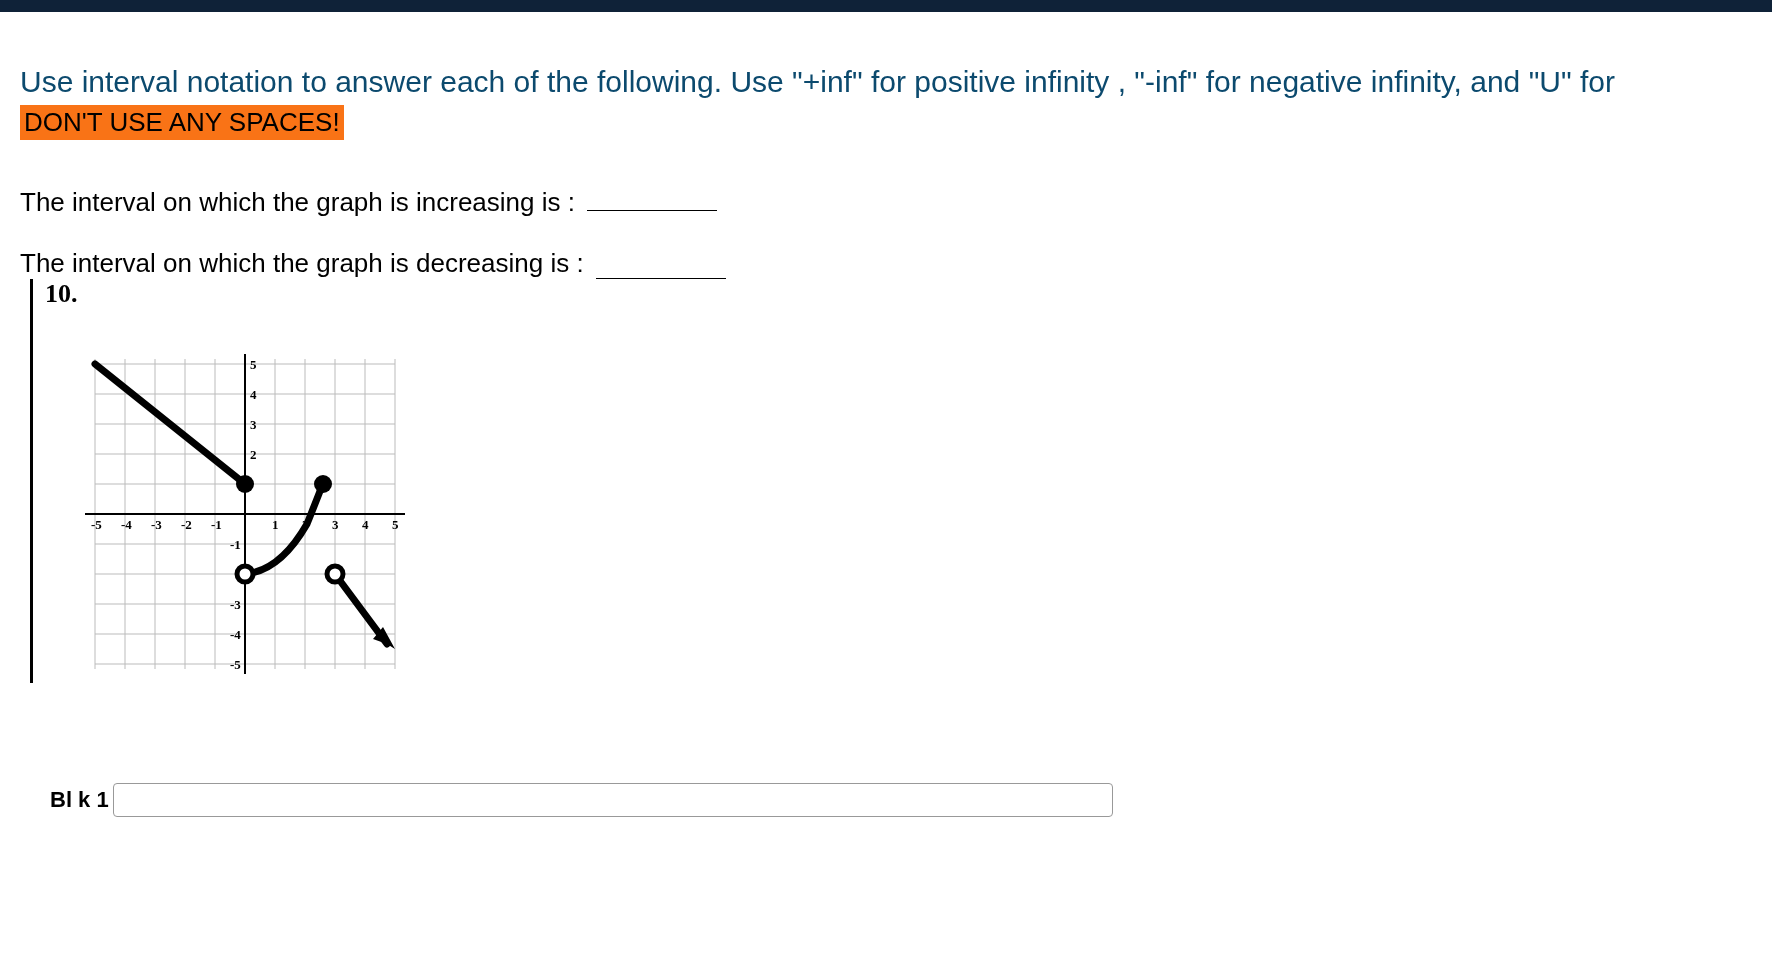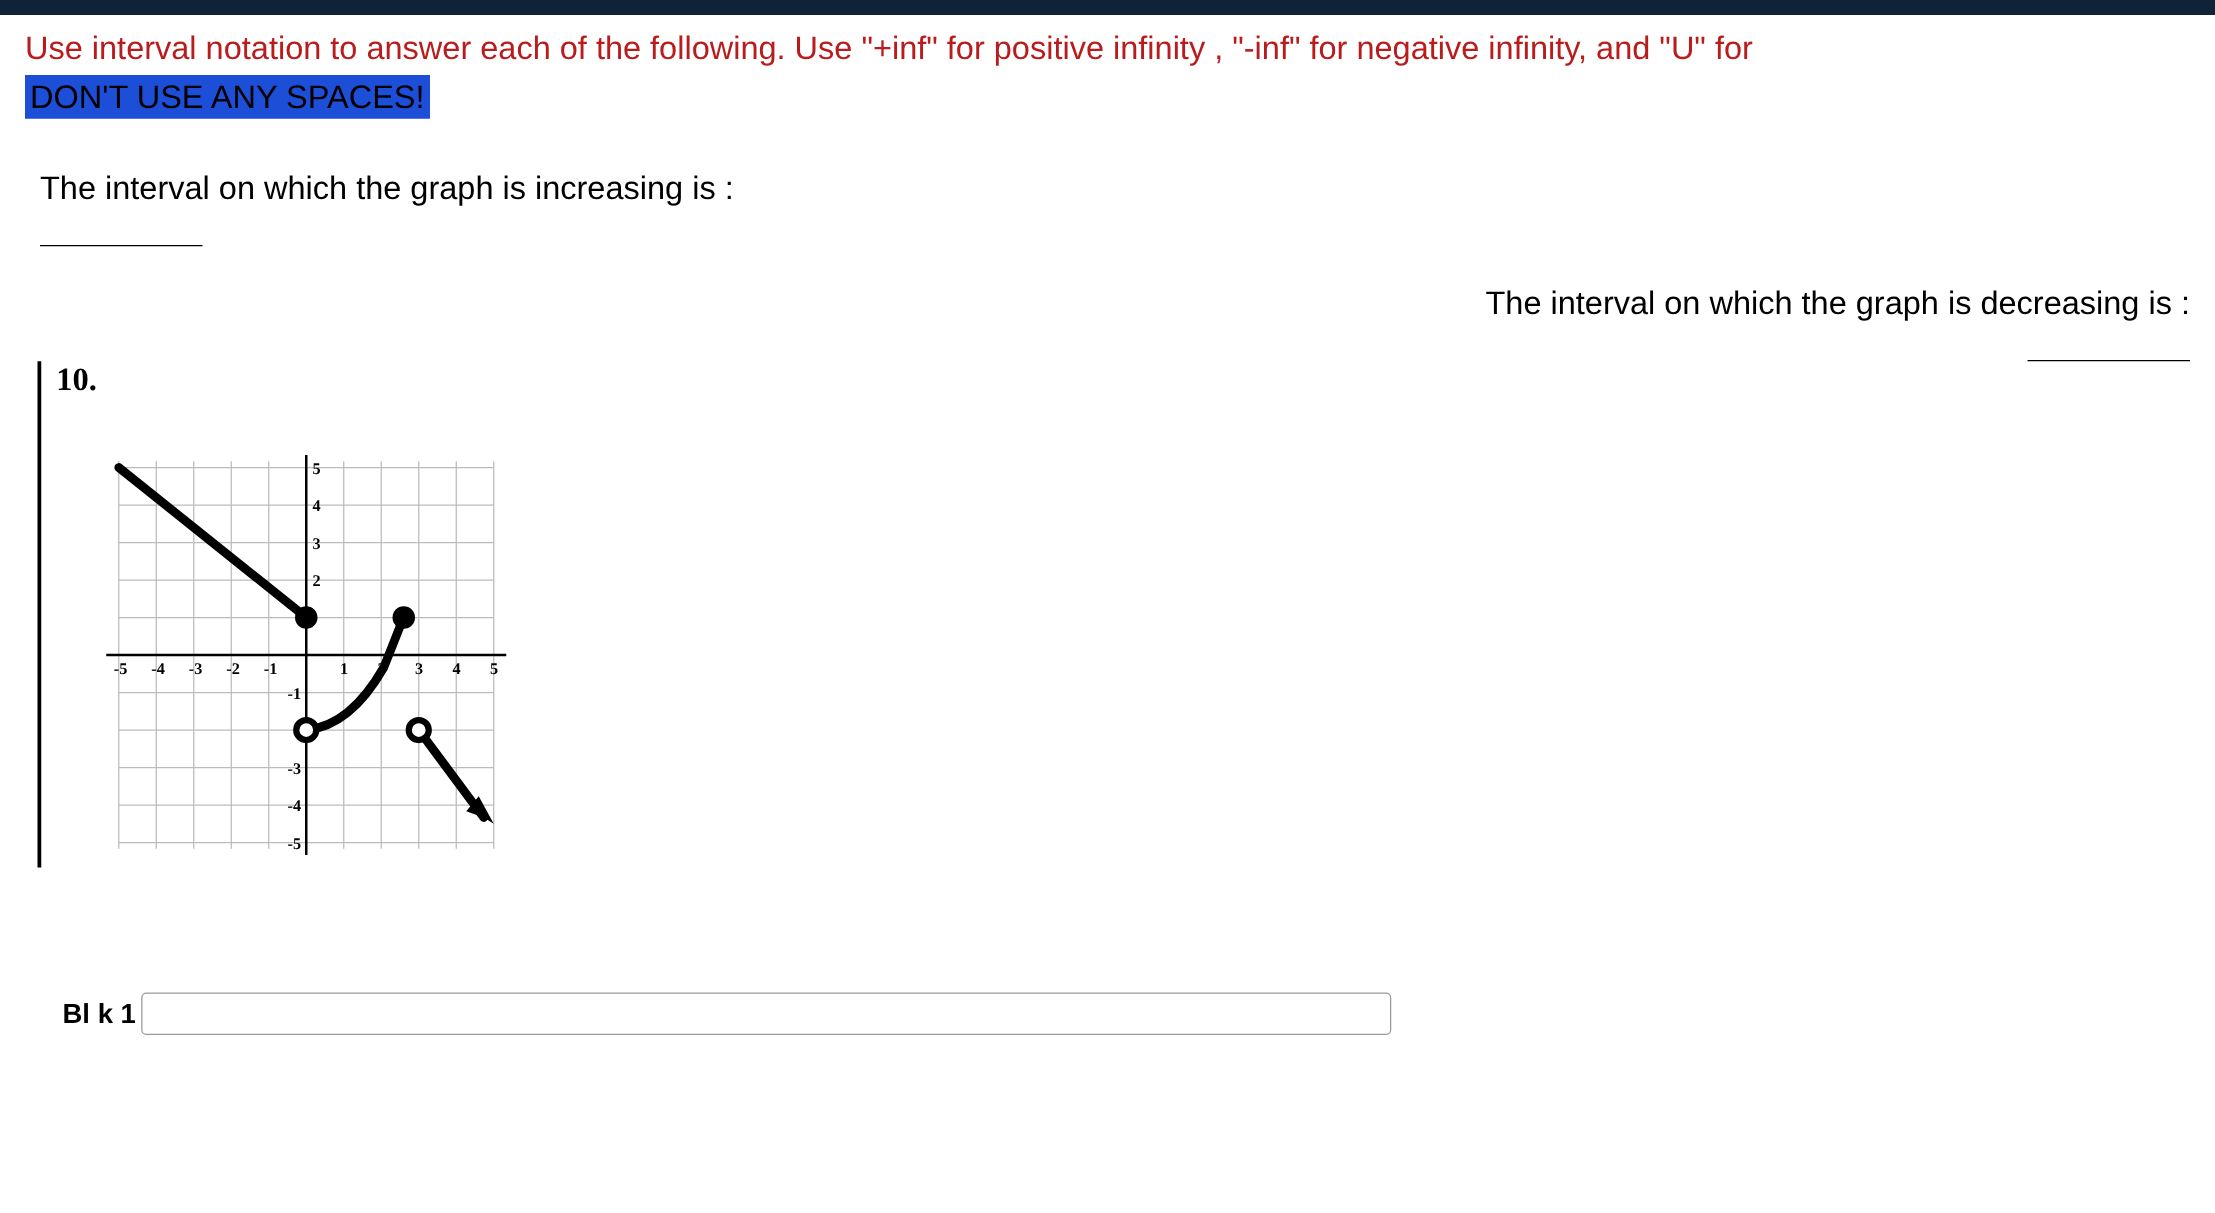--- a/index.html
+++ b/index.html
@@ -14,38 +14,38 @@
     }
     .top-bar {
       height: 12px;
       background: #0f2238;
       width: 100%;
     }
     .content {
       padding: 10px 20px 20px 20px;
     }
     .instruction-line {
-      font-size: 26px;
-      color: #b91c1c;
+      font-size: 30px;
+      color: #0c4a6e;
       line-height: 1.3;
       margin-bottom: 4px;
+      margin-top: 40px;
     }
     .highlight {
-      background-color: #1d4ed8;
+      background-color: #f97316;
       padding: 2px 4px;
       font-size: 26px;
       display: inline-block;
     }
     .question-row {
       font-size: 26px;
       color: #000;
       margin-top: 40px;
       display: flex;
       align-items: baseline;
-      flex-direction: column;
     }
     .blank-line {
       display: inline-block;
       border-bottom: 1.5px solid #000;
       width: 130px;
       margin-left: 12px;
       height: 1.2em;
     }
     .figure-block {
       padding-left: 10px;

